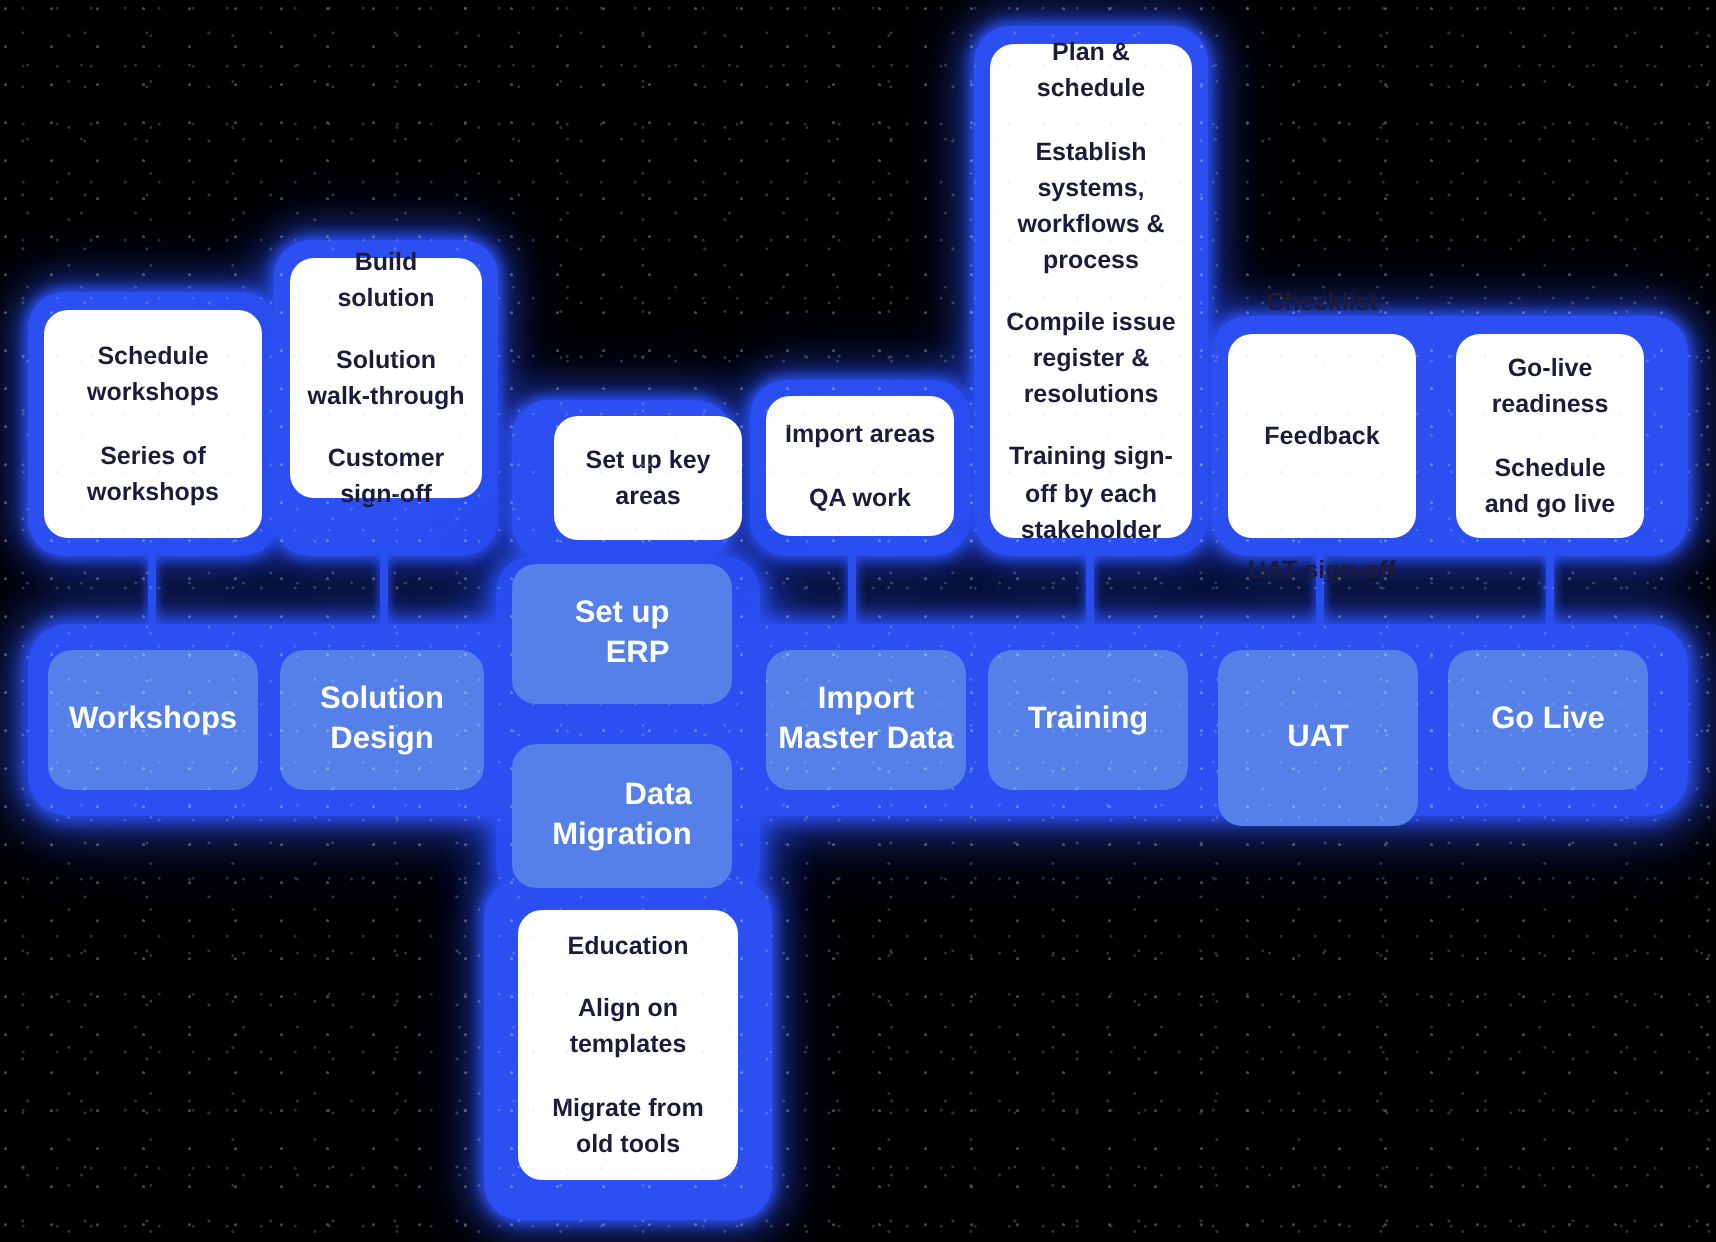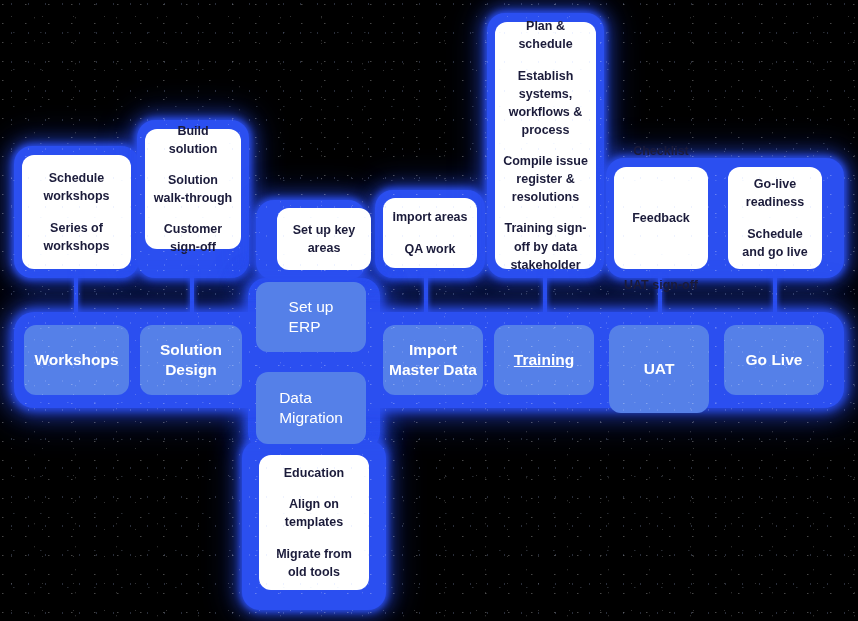--- a/index.html
+++ b/index.html
@@ -97,24 +97,24 @@
   }
 
   
   .vcell {
     position: absolute;
     background: #5580E8;
     border-radius: 12px;
     display: flex;
     align-items: center;
     justify-content: center;
-    text-align: left;
+    text-align: right;
     color: #FFFFFF;
     font-size: 15.5px;
-    font-weight: 400;
+    font-weight: 700;
     line-height: 1.32;
     padding: 4px 6px;
     z-index: 3;
   }
 
   
   #spine {
     position: absolute;
     left: 248px;
     top: 278px;
@@ -180,21 +180,21 @@
   <div class="phase" style="left:140px; top:325px; width:102px; height:70px;">
     <span style="white-space:pre-line">Solution
 Design</span>
   </div>
 
   <div class="phase" style="left:383px; top:325px; width:100px; height:70px;">
     <span style="white-space:pre-line">Import
 Master Data</span>
   </div>
 
-  <div class="phase" style="left:494px; top:325px; width:100px; height:70px;text-decoration:underline;">
+  <div class="phase" style="left:494px; top:325px; width:100px; height:70px;">
     <span style="white-space:pre-line">Training</span>
   </div>
 
   <div class="phase" style="left:609px; top:325px; width:100px; height:88px;">
     <span style="white-space:pre-line">UAT</span>
   </div>
 
   <div class="phase" style="left:724px; top:325px; width:100px; height:70px;">
     <span style="white-space:pre-line">Go Live</span>
   </div>
@@ -226,21 +226,21 @@
 
   <div class="card" style="left:383px; top:198px; width:94px; height:70px;">
     <p class="para">Import areas</p>
     <p class="para">QA work</p>
   </div>
 
   <div class="card" style="left:495px; top:22px; width:101px; height:247px;">
     <p class="para">Plan &amp; schedule</p>
     <p class="para">Establish systems, workflows &amp; process</p>
     <p class="para">Compile issue register &amp; resolutions</p>
-    <p class="para">Training sign-off by data stakeholder</p>
+    <p class="para">Training sign-off by each stakeholder</p>
   </div>
 
   <div class="card" style="left:614px; top:167px; width:94px; height:102px;gap:36px;">
     <p class="para">Checklist</p>
     <p class="para">Feedback</p>
     <p class="para">UAT sign-off</p>
   </div>
 
   <div class="card" style="left:728px; top:167px; width:94px; height:102px;">
     <p class="para">Go-live readiness</p>

